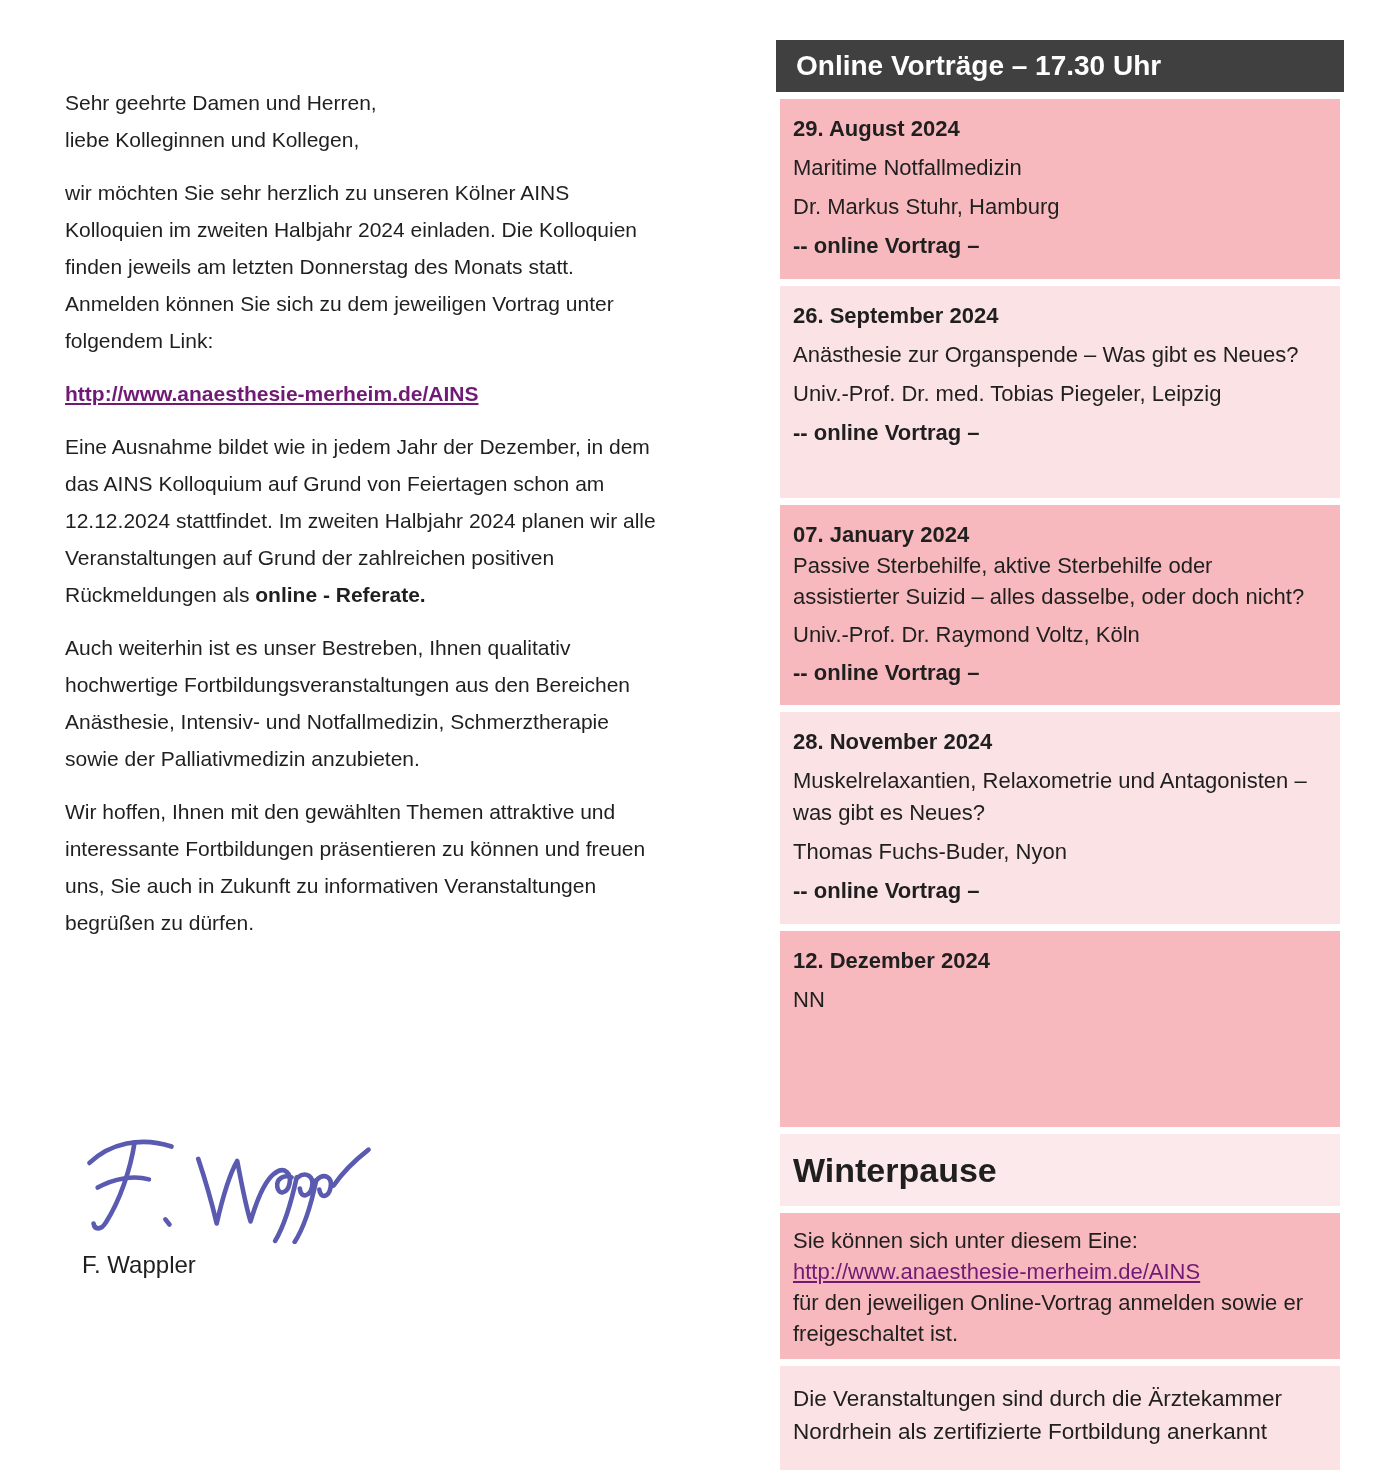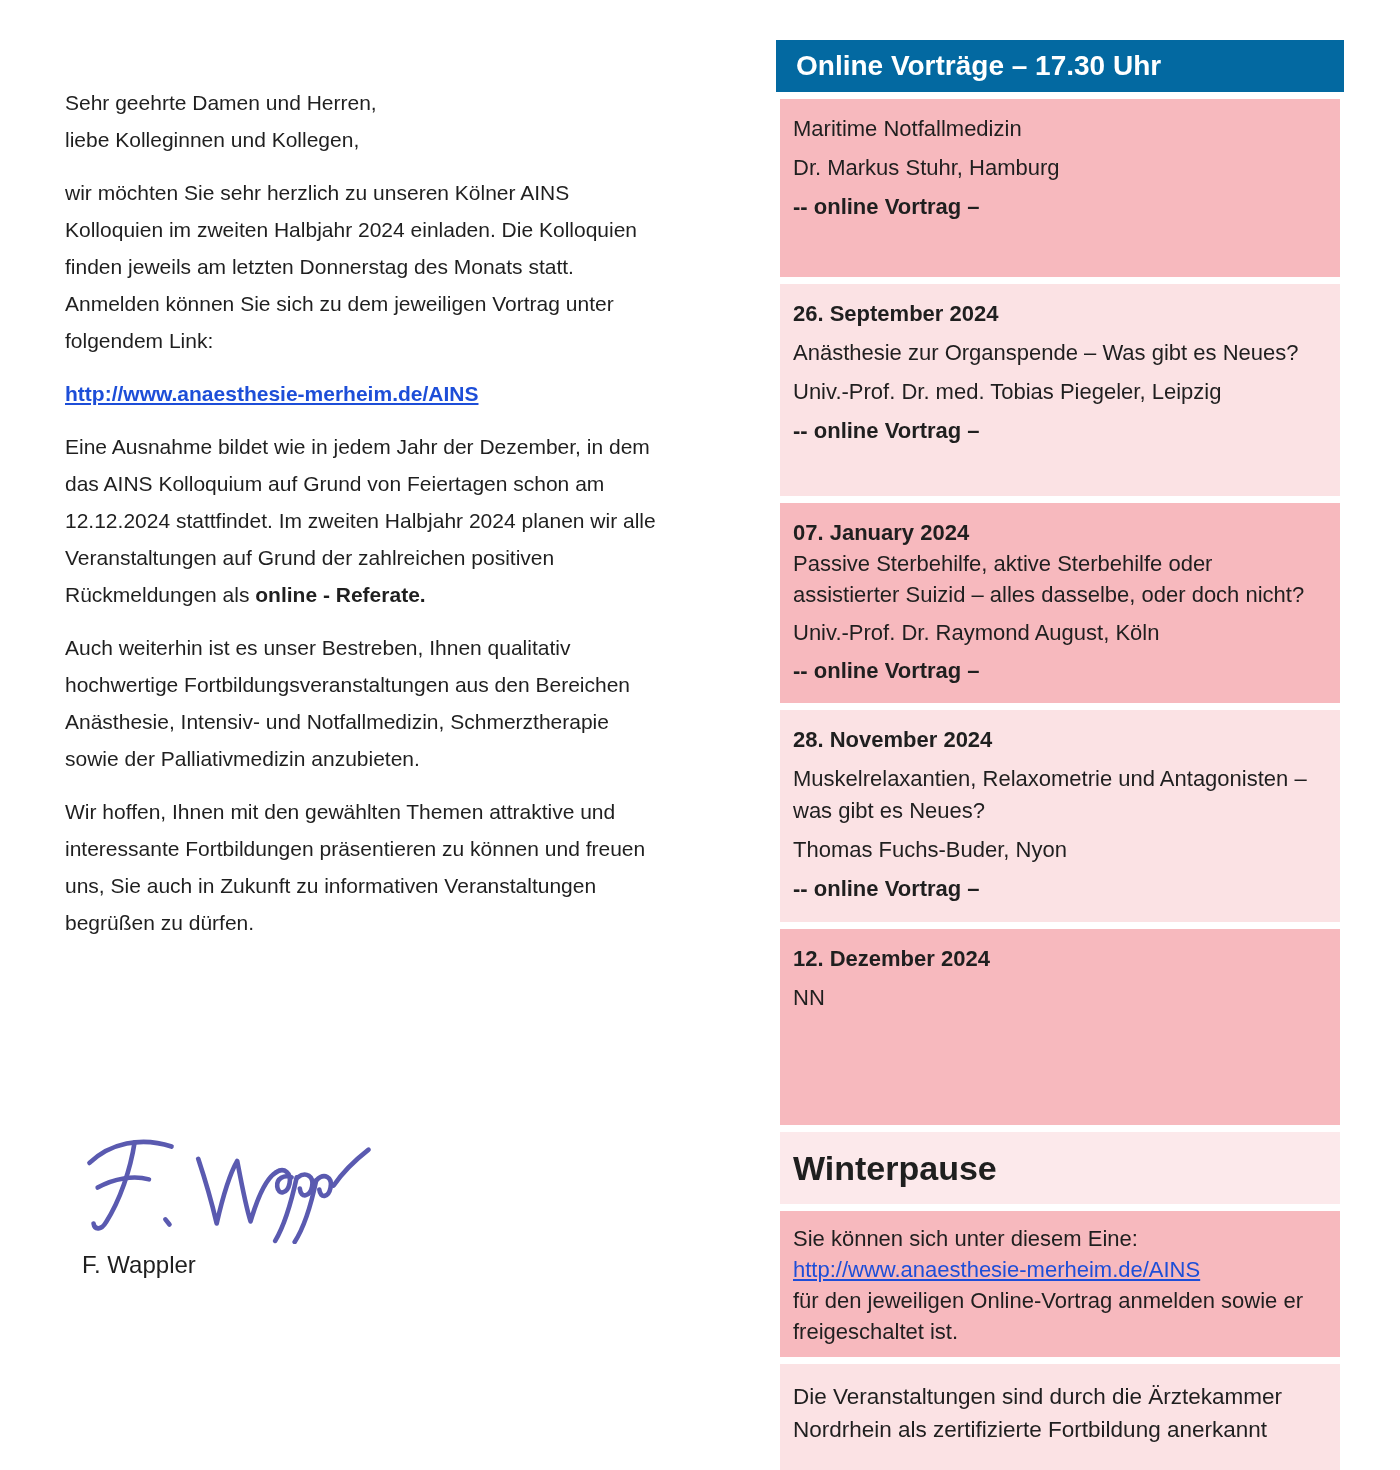--- a/index.html
+++ b/index.html
@@ -4,30 +4,30 @@
 <style>
   html,body { margin:0; padding:0; background:#ffffff; }
   .page {
     position:relative; width:1400px; height:1470px; background:#ffffff;
     font-family:"Liberation Sans", sans-serif; color:#1f1f1f; overflow:hidden;
   }
   
   .left-col { position:absolute; left:65px; top:84px; width:600px; font-size:21px; line-height:37px; }
   .left-col p { margin:0 0 16px 0; }
   .salut { margin-bottom:16px; }
-  .teal-link { color:#1d4ed8; }
+  .teal-link { color:#701a75; }
   .linkline { margin:4px 0 20px 0; }
   .linkline a { font-weight:bold; }
   .signature { position:absolute; left:74px; top:1126px; width:340px; }
   .signature svg { display:block; }
   .sig-name { font-size:24px; line-height:30px; margin:6px 0 0 8px; }
   
   .right-col { position:absolute; left:776px; top:40px; width:568px; }
   .red-header {
-    height:52px; background:#0369a1; color:#ffffff; font-weight:bold;
+    height:52px; background:#404040; color:#ffffff; font-weight:bold;
     font-size:28px; line-height:51px; padding-left:20px; box-sizing:border-box; margin-bottom:7px;
   }
   .blocks { margin:0 4px; }
   .block { box-sizing:border-box; margin-bottom:7px; padding:14px 16px 10px 13px; font-size:22px; line-height:32px; }
   .tone-dark  { background:#f7b9be; }
   .tone-light { background:#fbe2e4; }
   .block p { margin:0 0 7px 0; }
   .date { font-weight:bold; }
   .mode { font-weight:bold; }
   .ev0 { min-height:178px; }
@@ -82,36 +82,37 @@
   </div>
 
   <div class="right-col">
     <div class="red-header">
       <span>Online Vorträge – 17.30 Uhr</span>
     </div>
 
     <div class="blocks">
 
       <div class="block tone-dark ev0">
+        <p class="date">29. August 2024</p>
         <p class="title">Maritime Notfallmedizin</p>
         <p class="speaker">Dr. Markus Stuhr, Hamburg</p>
         <p class="mode">-- online Vortrag –</p>
       </div>
 
       <div class="block tone-light ev1">
         <p class="date">26. September 2024</p>
         <p class="title">Anästhesie zur Organspende – Was gibt es Neues?</p>
         <p class="speaker">Univ.-Prof. Dr. med. Tobias Piegeler, Leipzig</p>
         <p class="mode">-- online Vortrag –</p>
       </div>
 
       <div class="block tone-dark ev2">
         <p class="date">07. January 2024</p>
         <p class="title">Passive Sterbehilfe, aktive Sterbehilfe oder assistierter Suizid – alles dasselbe, oder doch nicht?</p>
-        <p class="speaker">Univ.-Prof. Dr. Raymond August, Köln</p>
+        <p class="speaker">Univ.-Prof. Dr. Raymond Voltz, Köln</p>
         <p class="mode">-- online Vortrag –</p>
       </div>
 
       <div class="block tone-light ev3">
         <p class="date">28. November 2024</p>
         <p class="title">Muskelrelaxantien, Relaxometrie und Antagonisten – was gibt es Neues?</p>
         <p class="speaker">Thomas Fuchs-Buder, Nyon</p>
         <p class="mode">-- online Vortrag –</p>
       </div>
 

